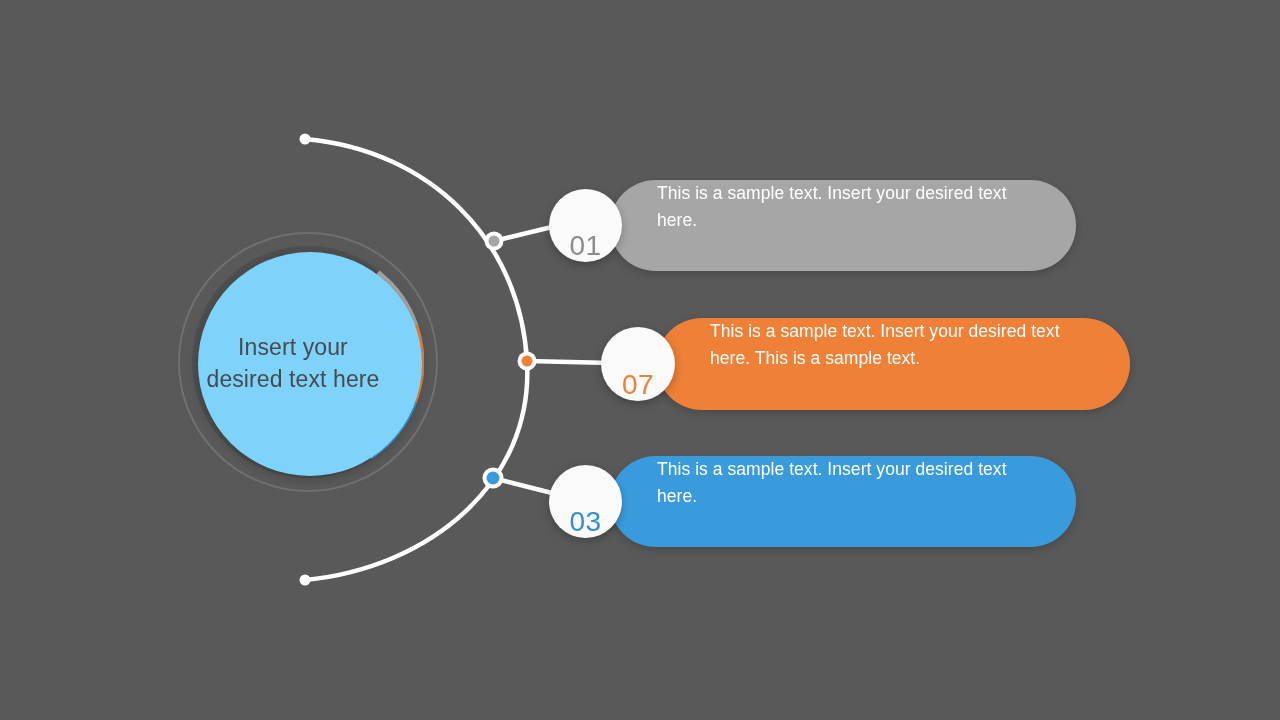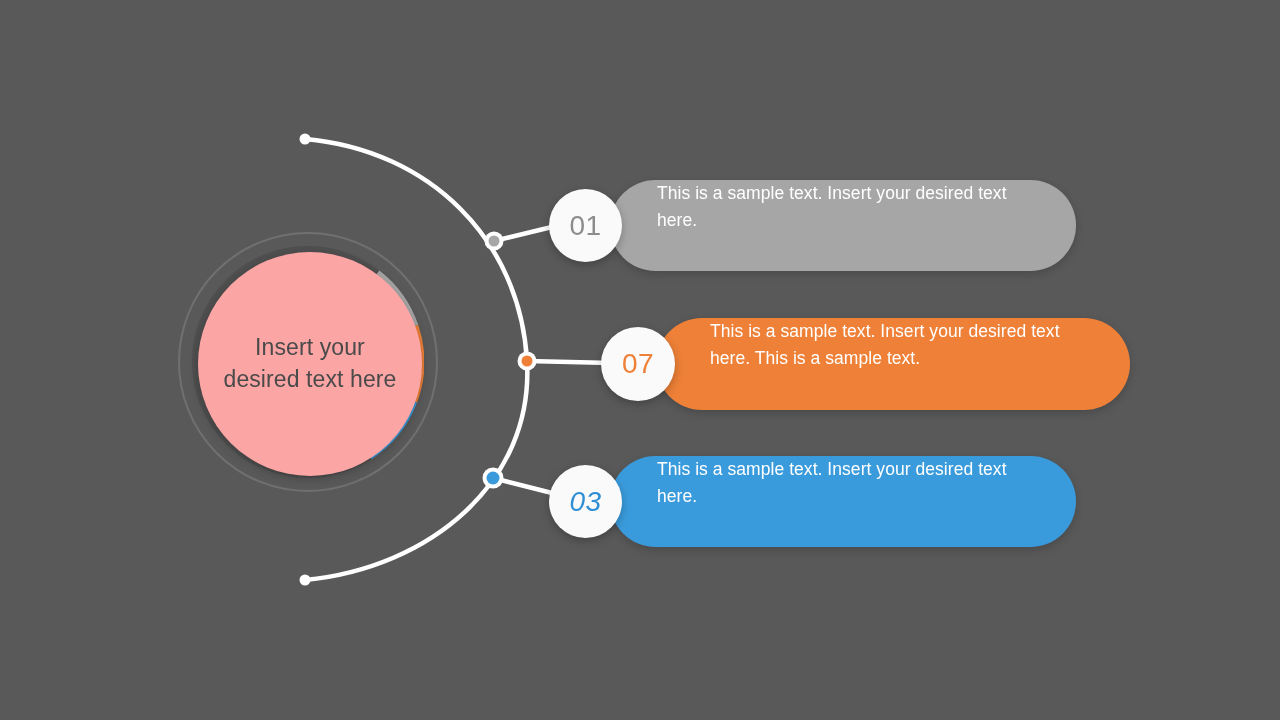--- a/index.html
+++ b/index.html
@@ -38,25 +38,24 @@
     position: absolute;
     left: 14px;
     top: 14px;
   }
   .center-disc {
     position: absolute;
     left: 20px;
     top: 20px;
     width: 224px;
     height: 224px;
-    background: #fca5a5;
+    background: #7dd3fc;
     border-radius: 50%;
     display: flex;
     align-items: center;
-    justify-content: center;
     box-shadow: 0 3px 10px rgba(0,0,0,0.22);
   }
   .center-text {
     color: #4a4a4a;
     font-size: 23px;
     line-height: 1.38;
     text-align: center;
     width: 190px;
     letter-spacing: 0.1px;
   }
@@ -81,21 +80,21 @@
     color: #ffffff;
     font-size: 17.5px;
     line-height: 1.52;
     letter-spacing: 0.05px;
   }
   .num-circle {
     position: absolute;
     background: #fafafa;
     border-radius: 50%;
     display: flex;
-    align-items: center;
+    align-items: flex-end;
     justify-content: center;
     box-shadow: 0 3px 9px rgba(0,0,0,0.25);
     z-index: 5;
   }
   .num-label {
     font-size: 28px;
     letter-spacing: 0.5px;
   }
 
   
@@ -131,21 +130,21 @@
     left: 610px; top: 456px;
     width: 466px; height: 91px;
     background: #3a9bdc;
     padding-left: 47px;
     padding-right: 40px;
   }
   #num-3 {
     left: 549px; top: 465px;
     width: 73px; height: 73px;
   }
-  #num-3 .num-label { color: #2f8fd4; font-style: italic; }
+  #num-3 .num-label { color: #2f8fd4; }
 </style>
 </head>
 <body>
 
 <div id="slide">
 
   <svg id="connectors" viewBox="0 0 1280 720">
 
     <path d="M 305 139
              C 430 150, 520 240, 527 361

